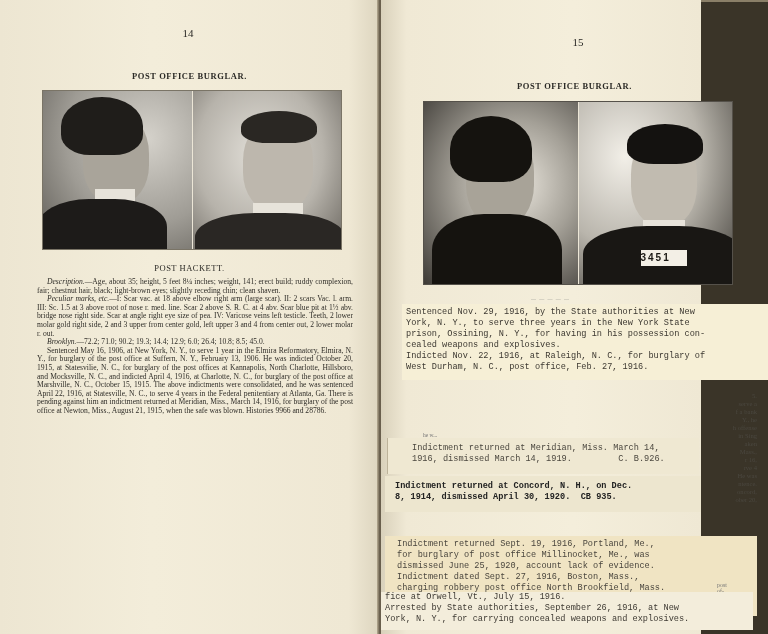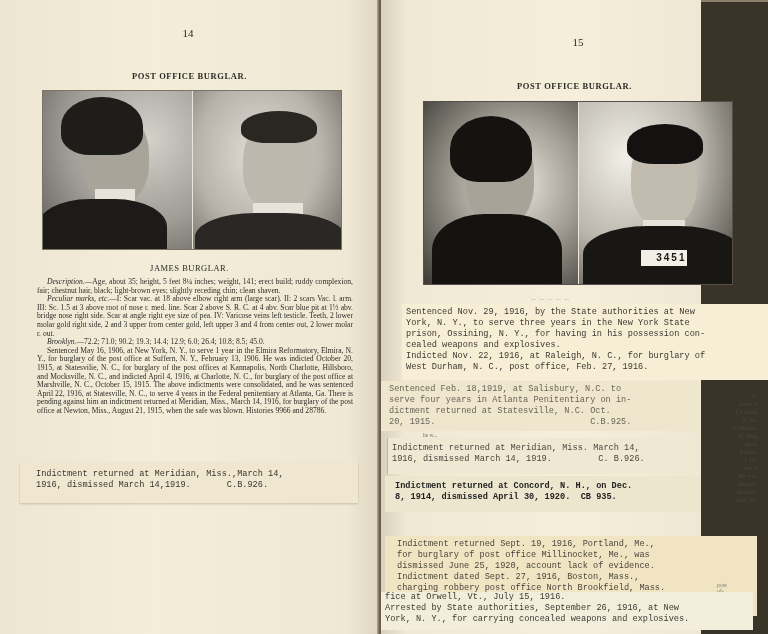--- a/index.html
+++ b/index.html
@@ -16,21 +16,21 @@
   .shot{position:relative;flex:1;overflow:hidden;}
   .shot + .shot{border-left:1px solid #ece6d7;}
   .bgA{background:radial-gradient(ellipse at 70% 30%,#d5d2cb 0%,#9f9c95 55%,#5d5a54 100%);}
   .bgB{background:radial-gradient(ellipse at 45% 40%,#e2dfd8 0%,#b7b3ab 55%,#6b6760 100%);}
   .bgC{background:radial-gradient(ellipse at 60% 45%,#e9e5dc 0%,#a4a097 45%,#3d3a35 100%);}
   .bgD{background:radial-gradient(ellipse at 30% 30%,#f2efe8 0%,#b9b5ac 50%,#3f3c37 100%);}
   .head{position:absolute;border-radius:45% 45% 42% 42%;background:#b9b4aa;}
   .hair{position:absolute;border-radius:50% 50% 35% 35%;background:#1f1d1a;}
   .body{position:absolute;border-radius:40% 40% 0 0;background:#1d1b19;}
   .collar{position:absolute;background:#e7e3da;}
-  .tag{position:absolute;background:#f3efe6;color:#1a1814;font-size:10px;font-weight:bold;letter-spacing:2px;text-align:right;font-family:"Liberation Sans",sans-serif;}
+  .tag{position:absolute;background:#f3efe6;color:#1a1814;font-size:10px;font-weight:bold;letter-spacing:2px;text-align:left;font-family:"Liberation Sans",sans-serif;}
   .name{position:absolute;font-size:8.5px;letter-spacing:.5px;color:#2b2a26;text-align:center;}
   .bodytext{position:absolute;font-size:7.6px;line-height:8.6px;color:#2f2d28;text-align:justify;}
   .bodytext p{margin:0;text-indent:10px;}
   .bodytext i{margin-top:32px;}
   .slip{position:absolute;font-family:"Liberation Mono","DejaVu Sans Mono",monospace;font-size:8.6px;line-height:11px;color:#3a3630;white-space:pre;box-sizing:border-box;padding:4px 10px;}
   .slip.l1{background:#efe7cf;box-shadow:0 1px 2px rgba(80,70,50,.25);}
   .slip.l2{background:#ece3c9;color:#4a463e;box-shadow:0 1px 2px rgba(80,70,50,.25);}
   .slip.r1{background:#f6efd6;color:#3c3831;margin-left:21px;}
   .slip.r2{background:#eee6cd;color:#6a655a;}
   .slip.r3{background:#efe8d2;color:#4b473f;border-left:1px solid #bdb39a;}
@@ -58,31 +58,29 @@
         <div class="body" style="left:-6px;top:108px;width:130px;height:70px;"></div>
       </div>
       <div class="shot bgB">
         <div class="head" style="left:50px;top:28px;width:70px;height:92px;background:#bdb7ad;"></div>
         <div class="hair" style="left:48px;top:20px;width:76px;height:32px;background:#2a2723;"></div>
         <div class="collar" style="left:60px;top:112px;width:50px;height:30px;"></div>
         <div class="body" style="left:2px;top:122px;width:150px;height:60px;background:#2a2724;"></div>
       </div>
     </div>
 
-    <div class="name" style="left:0;width:379px;top:263px;">JAMES BURGLAR.</div>
+    <div class="name" style="left:0;width:379px;top:263px;">POST HACKETT.</div>
 
     <div class="bodytext" style="left:37px;top:278px;width:316px;">
       <p><i>Description.</i><span>—Age, about 35; height, 5 feet 8¼ inches; weight, 141; erect build; ruddy complexion, fair; chestnut hair, black; light-brown eyes; slightly receding chin; clean shaven.</span></p>
       <p><i>Peculiar marks, etc.</i><span>—I: Scar vac. at 18 above elbow right arm (large scar). II: 2 scars Vac. l. arm. III: Sc. 1.5 at 3 above root of nose r. med. line. Scar 2 above S. R. C. at 4 abv. Scar blue pit at 1½ abv. bridge nose right side. Scar at angle right eye size of pea. IV: Varicose veins left testicle. Teeth, 2 lower molar gold right side, 2 and 3 upper from center gold, left upper 3 and 4 from center out, 2 lower molar r. out.</span></p>
       <p><i>Brooklyn.</i><span>—72.2; 71.0; 90.2; 19.3; 14.4; 12.9; 6.0; 26.4; 10.8; 8.5; 45.0.</span></p>
       <p>Sentenced May 16, 1906, at New York, N. Y., to serve 1 year in the Elmira Reformatory, Elmira, N. Y., for burglary of the post office at Suffern, N. Y., February 13, 1906. He was indicted October 20, 1915, at Statesvilie, N. C., for burglary of the post offices at Kannapolis, North Charlotte, Hillsboro, and Mocksville, N. C., and indicted April 4, 1916, at Charlotte, N. C., for burglary of the post office at Marshville, N. C., October 15, 1915. The above indictments were consolidated, and he was sentenced April 22, 1916, at Statesville, N. C., to serve 4 years in the Federal penitentiary at Atlanta, Ga. There is pending against him an indictment returned at Meridian, Miss., March 14, 1916, for burglary of the post office at Newton, Miss., August 21, 1915, when the safe was blown. Histories 9966 and 28786.</p>
     </div>
 
-    <div class="slip l1" style="left:20px;top:462px;width:338px;height:41px;padding-top:7px;padding-left:16px;">Indictment returned at Meridian, Miss.,March 14,
-1916, dismissed March 14,1919.       C.B.926.</div>
   </div>
 
   <div class="gutter"></div>
 
   <div class="page right">
     <div class="pnum" style="left:177px;top:36px;">15</div>
     <div class="heading" style="left:0;width:387px;top:81px;">POST OFFICE BURGLAR.</div>
 
     <div class="photo" style="left:42px;top:101px;width:310px;height:184px;border-color:#55514a;">
       <div class="shot bgC">
@@ -117,26 +115,22 @@
       <div>oncord,</div>
       <div>ober 20,</div>
     </div>
 
     <div class="slip r1" style="left:0;top:304px;width:370px;height:76px;padding:3px 4px;">Sentenced Nov. 29, 1916, by the State authorities at New
 York, N. Y., to serve three years in the New York State
 prison, Ossining, N. Y., for having in his possession con-
 cealed weapons and explosives.
 Indicted Nov. 22, 1916, at Raleigh, N. C., for burglary of
 West Durham, N. C., post office, Feb. 27, 1916.</div>
-    <div class="slip r2" style="left:0;top:381px;width:318px;height:50px;padding:3px 8px;">Sentenced Feb. 18,1919, at Salisbury, N.C. to
-serve four years in Atlanta Penitentiary on in-
-dictment returned at Statesville, N.C. Oct.
-20, 1915.                              C.B.925.</div>
     <div class="smudge" style="left:42px;top:432px;font-size:5.5px;letter-spacing:0;">he w...</div>
-    <div class="slip r3" style="left:6px;top:438px;width:312px;height:36px;padding:5px 4px;">Indictment returned at Meridian, Miss. March 14,
+    <div class="slip r3" style="left:6px;top:438px;width:312px;height:36px;padding:5px 24px;">Indictment returned at Meridian, Miss. March 14,
 1916, dismissed March 14, 1919.         C. B.926.</div>
     <div class="slip r4" style="left:4px;top:476px;width:316px;height:36px;padding:5px 10px;">Indictment returned at Concord, N. H., on Dec.
 8, 1914, dismissed April 30, 1920.  CB 935.</div>
     <div class="slip r5" style="left:4px;top:512px;width:372px;height:80px;padding:3px 12px;">Indictment returned Sept. 19, 1916, Portland, Me.,
 for burglary of post office Millinocket, Me., was
 dismissed June 25, 1920, account lack of evidence.
 Indictment dated Sept. 27, 1916, Boston, Mass.,
 charging robbery post office North Brookfield, Mass.
 was placed on file Nov. 21, 1918, and U.S.Attorney
 considers action final.  CB 937.</div>

